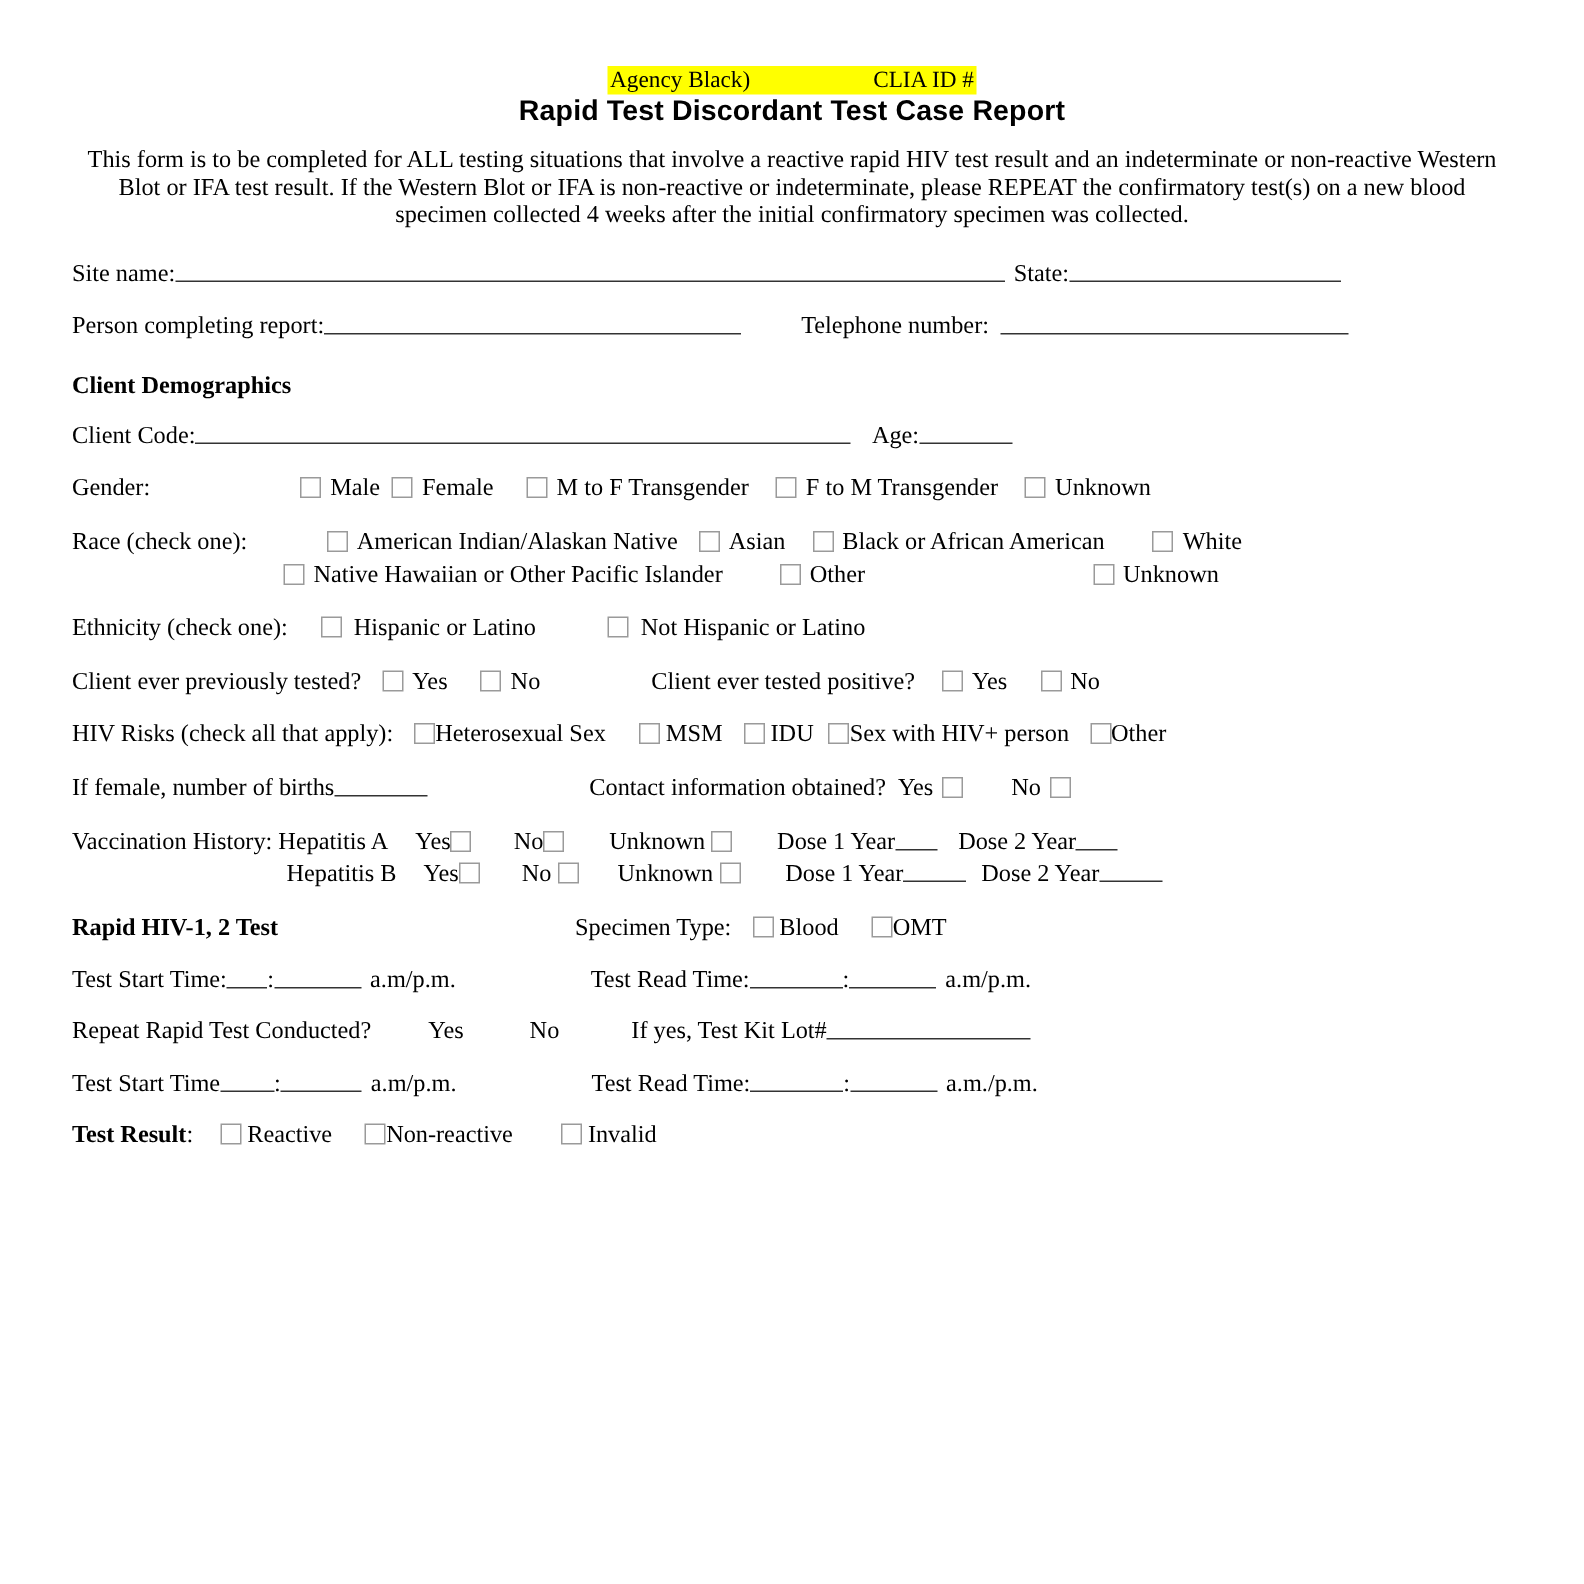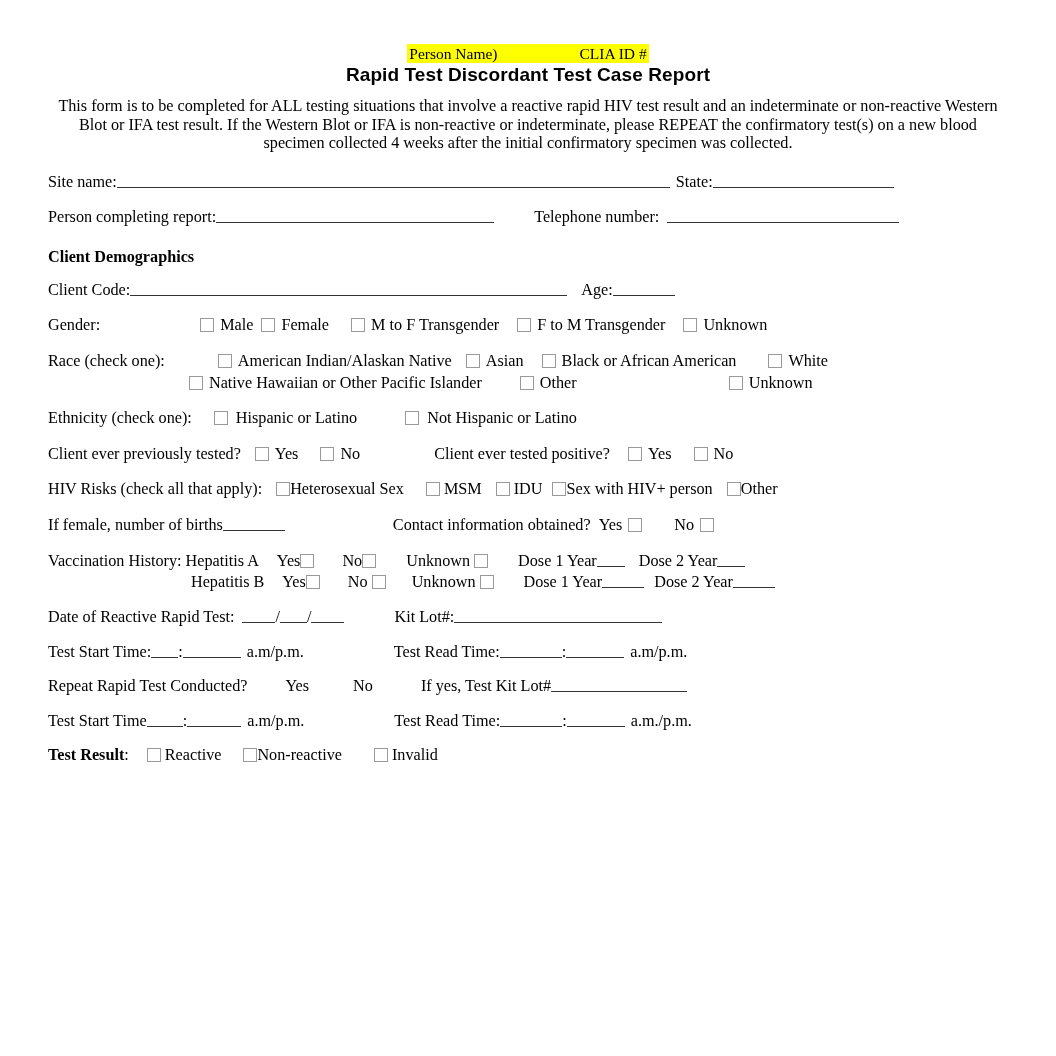--- a/index.html
+++ b/index.html
@@ -106,21 +106,21 @@
   .sp30 { display:inline-block; width:30px; }
   .sp40 { display:inline-block; width:40px; }
   .sp60 { display:inline-block; width:60px; }
 </style>
 </head>
 <body>
 
 <div class="page">
 
   <div class="hdr">
-    <div class="agency-line"><span class="hl"><span>Person Name)</span><span class="sp60"></span><span class="sp22"></span><span>CLIA ID #</span></span></div>
+    <div class="agency-line"><span class="hl"><span>Agency Black)</span><span class="sp60"></span><span class="sp22"></span><span>CLIA ID #</span></span></div>
     <div class="doc-title">Rapid Test Discordant Test Case Report</div>
   </div>
 
   <div class="intro">
     <span>This form is to be completed for ALL testing situations that involve a reactive rapid HIV test result and an indeterminate or non-reactive Western</span>
     <span>Blot or IFA test result.  If the Western Blot or IFA is non-reactive or indeterminate, please REPEAT the confirmatory test(s) on a new blood</span>
     <span>specimen collected 4 weeks after the initial confirmatory specimen was collected.</span>
   </div>
 
   <div class="body">
@@ -171,24 +171,24 @@
     </div>
 
     <div class="row" style="margin-top:17px;">
       <span>Vaccination History: Hepatitis A</span><span class="sp18"></span><span>Yes</span><span class="cb"></span><span class="sp22"></span><span class="sp6"></span><span>No</span><span class="cb"></span><span class="sp22"></span><span class="sp8"></span><span>Unknown</span><span class="sp4"></span><span class="cb"></span><span class="sp22"></span><span class="sp8"></span><span>Dose 1 Year</span><span class="ul" style="width:28px;"></span><span class="sp14"></span><span>Dose 2 Year</span><span class="ul" style="width:28px;"></span>
     </div>
 
     <div class="row" style="margin-top:3px;">
       <span style="display:inline-block;width:143px;"></span><span>Hepatitis B</span><span class="sp18"></span><span>Yes</span><span class="cb"></span><span class="sp22"></span><span class="sp6"></span><span>No</span><span class="sp4"></span><span class="cb"></span><span class="sp22"></span><span class="sp4"></span><span>Unknown</span><span class="sp4"></span><span class="cb"></span><span class="sp22"></span><span class="sp8"></span><span>Dose 1 Year</span><span class="ul" style="width:42px;"></span><span class="sp10"></span><span>Dose 2 Year</span><span class="ul" style="width:42px;"></span>
     </div>
 
-
-    <div class="row" style="margin-top:16px;">
-      <span>Date of Reactive Rapid Test:</span><span class="sp8"></span><span class="ul" style="width:33px;"></span><span>/</span><span class="ul" style="width:27px;"></span><span>/</span><span class="ul" style="width:33px;"></span><span class="sp40"></span><span class="sp10"></span><span>Kit Lot#:</span><span class="ul" style="width:208px;"></span>
-    </div>
+    <div class="row" style="margin-top:17px;">
+      <span class="sect-head">Rapid HIV-1, 2 Test</span><span style="display:inline-block;width:198px;"></span><span>Specimen Type:</span><span class="sp14"></span><span class="cb"></span><span class="sp4"></span><span>Blood</span><span class="sp22"></span><span class="cb"></span><span>OMT</span>
+    </div>
+
 
     <div class="row" style="margin-top:16px;">
       <span>Test Start Time:</span><span class="ul" style="width:27px;"></span><span>:</span><span class="ul" style="width:58px;"></span><span class="sp6"></span><span>a.m/p.m.</span><span class="sp60"></span><span class="sp30"></span><span>Test Read Time:</span><span class="ul" style="width:62px;"></span><span>:</span><span class="ul" style="width:58px;"></span><span class="sp6"></span><span>a.m/p.m.</span>
     </div>
 
     <div class="row" style="margin-top:16px;">
       <span>Repeat Rapid Test Conducted?</span><span class="sp30"></span><span class="sp8"></span><span>Yes</span><span class="sp40"></span><span class="sp4"></span><span>No</span><span class="sp40"></span><span class="sp8"></span><span>If yes, Test Kit Lot#</span><span class="ul" style="width:136px;"></span>
     </div>
 
     <div class="row" style="margin-top:16px;">

